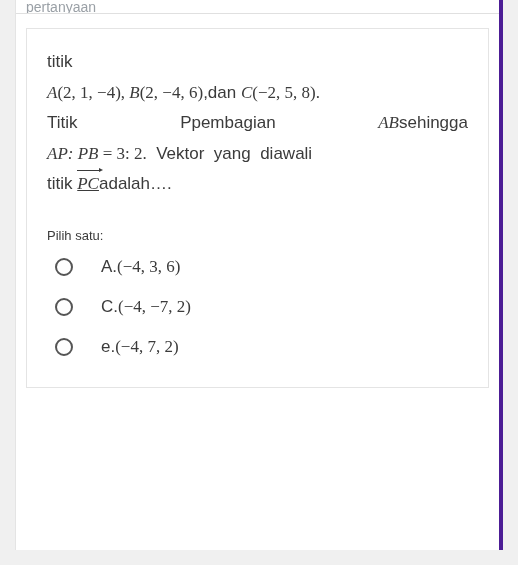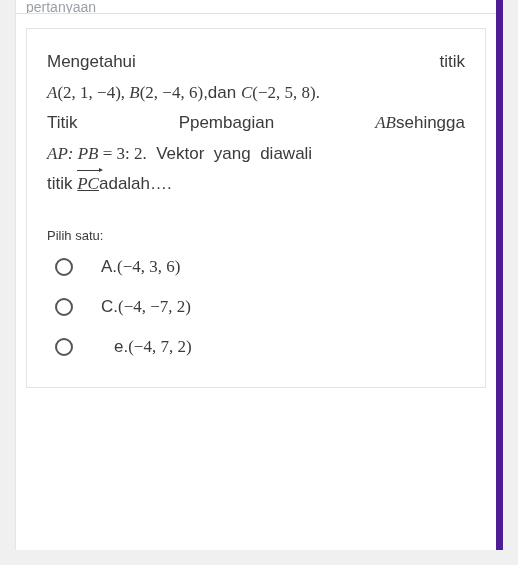--- a/index.html
+++ b/index.html
@@ -10,21 +10,21 @@
     font-family: Arial, Helvetica, sans-serif;
     position: relative;
     padding: 0 15px 15px 15px;
   }
   .outer {
     background: #fff;
     width: 100%;
     height: 100%;
     padding: 0;
     border-left: 1px solid #e4e4e4;
-    border-right: 7px solid #4c1d95;
+    border-right: 4px solid #4c1d95;
   }
   .header-bar {
     color: #9aa0a6;
     font-size: 14px;
     padding: 0 10px 6px 10px;
     border-bottom: 1px solid #e0e0e0;
     line-height: 1;
     height: 14px;
     overflow: hidden;
   }
@@ -97,21 +97,20 @@
 <div class="outer">
 
   <div class="header-bar">
     <span>pertanyaan</span>
   </div>
 
   <div class="question-card">
 
     <div class="qtext">
       <div class="line1">
-        <span>Mengetahui</span>
         <span>titik</span>
       </div>
       <div>
         <span class="math-it">A</span><span class="math-up">(2, 1, −4)</span><span class="math-up">, </span><span class="math-it">B</span><span class="math-up">(2, −4, 6)</span><span>,dan </span><span class="math-it">C</span><span class="math-up">(−2, 5, 8)</span><span class="math-up">.</span>
       </div>
       <div style="display:flex; justify-content:space-between;">
         <span>Titik</span>
         <span>Ppembagian</span>
         <span><span class="math-it">AB</span><span>sehingga</span></span>
       </div>
@@ -127,20 +126,20 @@
 
     <div class="options">
       <div class="option-row">
         <div class="radio"></div>
         <div class="option-label"><span>A.</span><span class="math-up">(−4, 3, 6)</span></div>
       </div>
       <div class="option-row">
         <div class="radio"></div>
         <div class="option-label"><span>C.</span><span class="math-up">(−4, −7, 2)</span></div>
       </div>
-      <div class="option-row" style="margin-bottom:0;gap:13px;">
+      <div class="option-row" style="margin-bottom:0;">
         <div class="radio"></div>
         <div class="option-label"><span>e.</span><span class="math-up">(−4, 7, 2)</span></div>
       </div>
     </div>
 
   </div>
 </div>
 
 </body></html>

